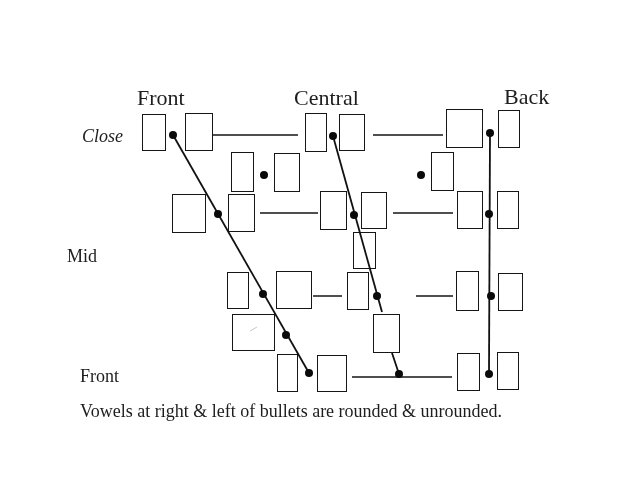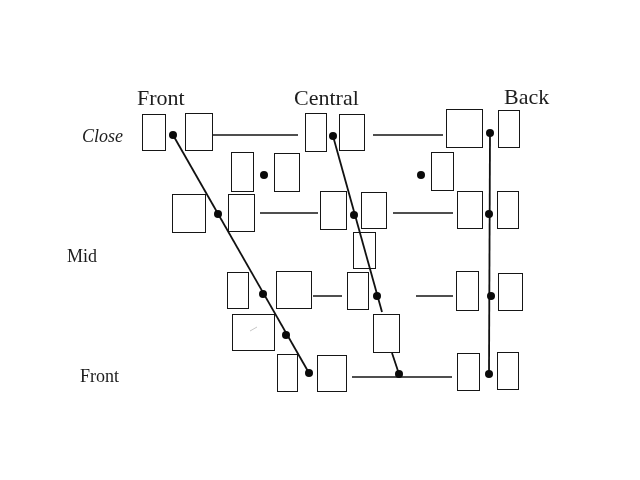--- a/index.html
+++ b/index.html
@@ -93,13 +93,14 @@
       <circle cx="489" cy="214" r="4" fill="#0a0a0a"></circle>
       <circle cx="263" cy="294" r="4" fill="#0a0a0a"></circle>
       <circle cx="377" cy="296" r="4" fill="#0a0a0a"></circle>
       <circle cx="491" cy="296" r="4" fill="#0a0a0a"></circle>
       <circle cx="286" cy="335" r="4" fill="#0a0a0a"></circle>
       <circle cx="309" cy="373" r="4" fill="#0a0a0a"></circle>
       <circle cx="399" cy="374" r="4" fill="#0a0a0a"></circle>
       <circle cx="489" cy="374" r="4" fill="#0a0a0a"></circle>
     </svg>
 
+  <div id="caption" class="abs">Vowels at right &amp; left of bullets are rounded &amp; unrounded.</div>
 </div>
 
 </body></html>

